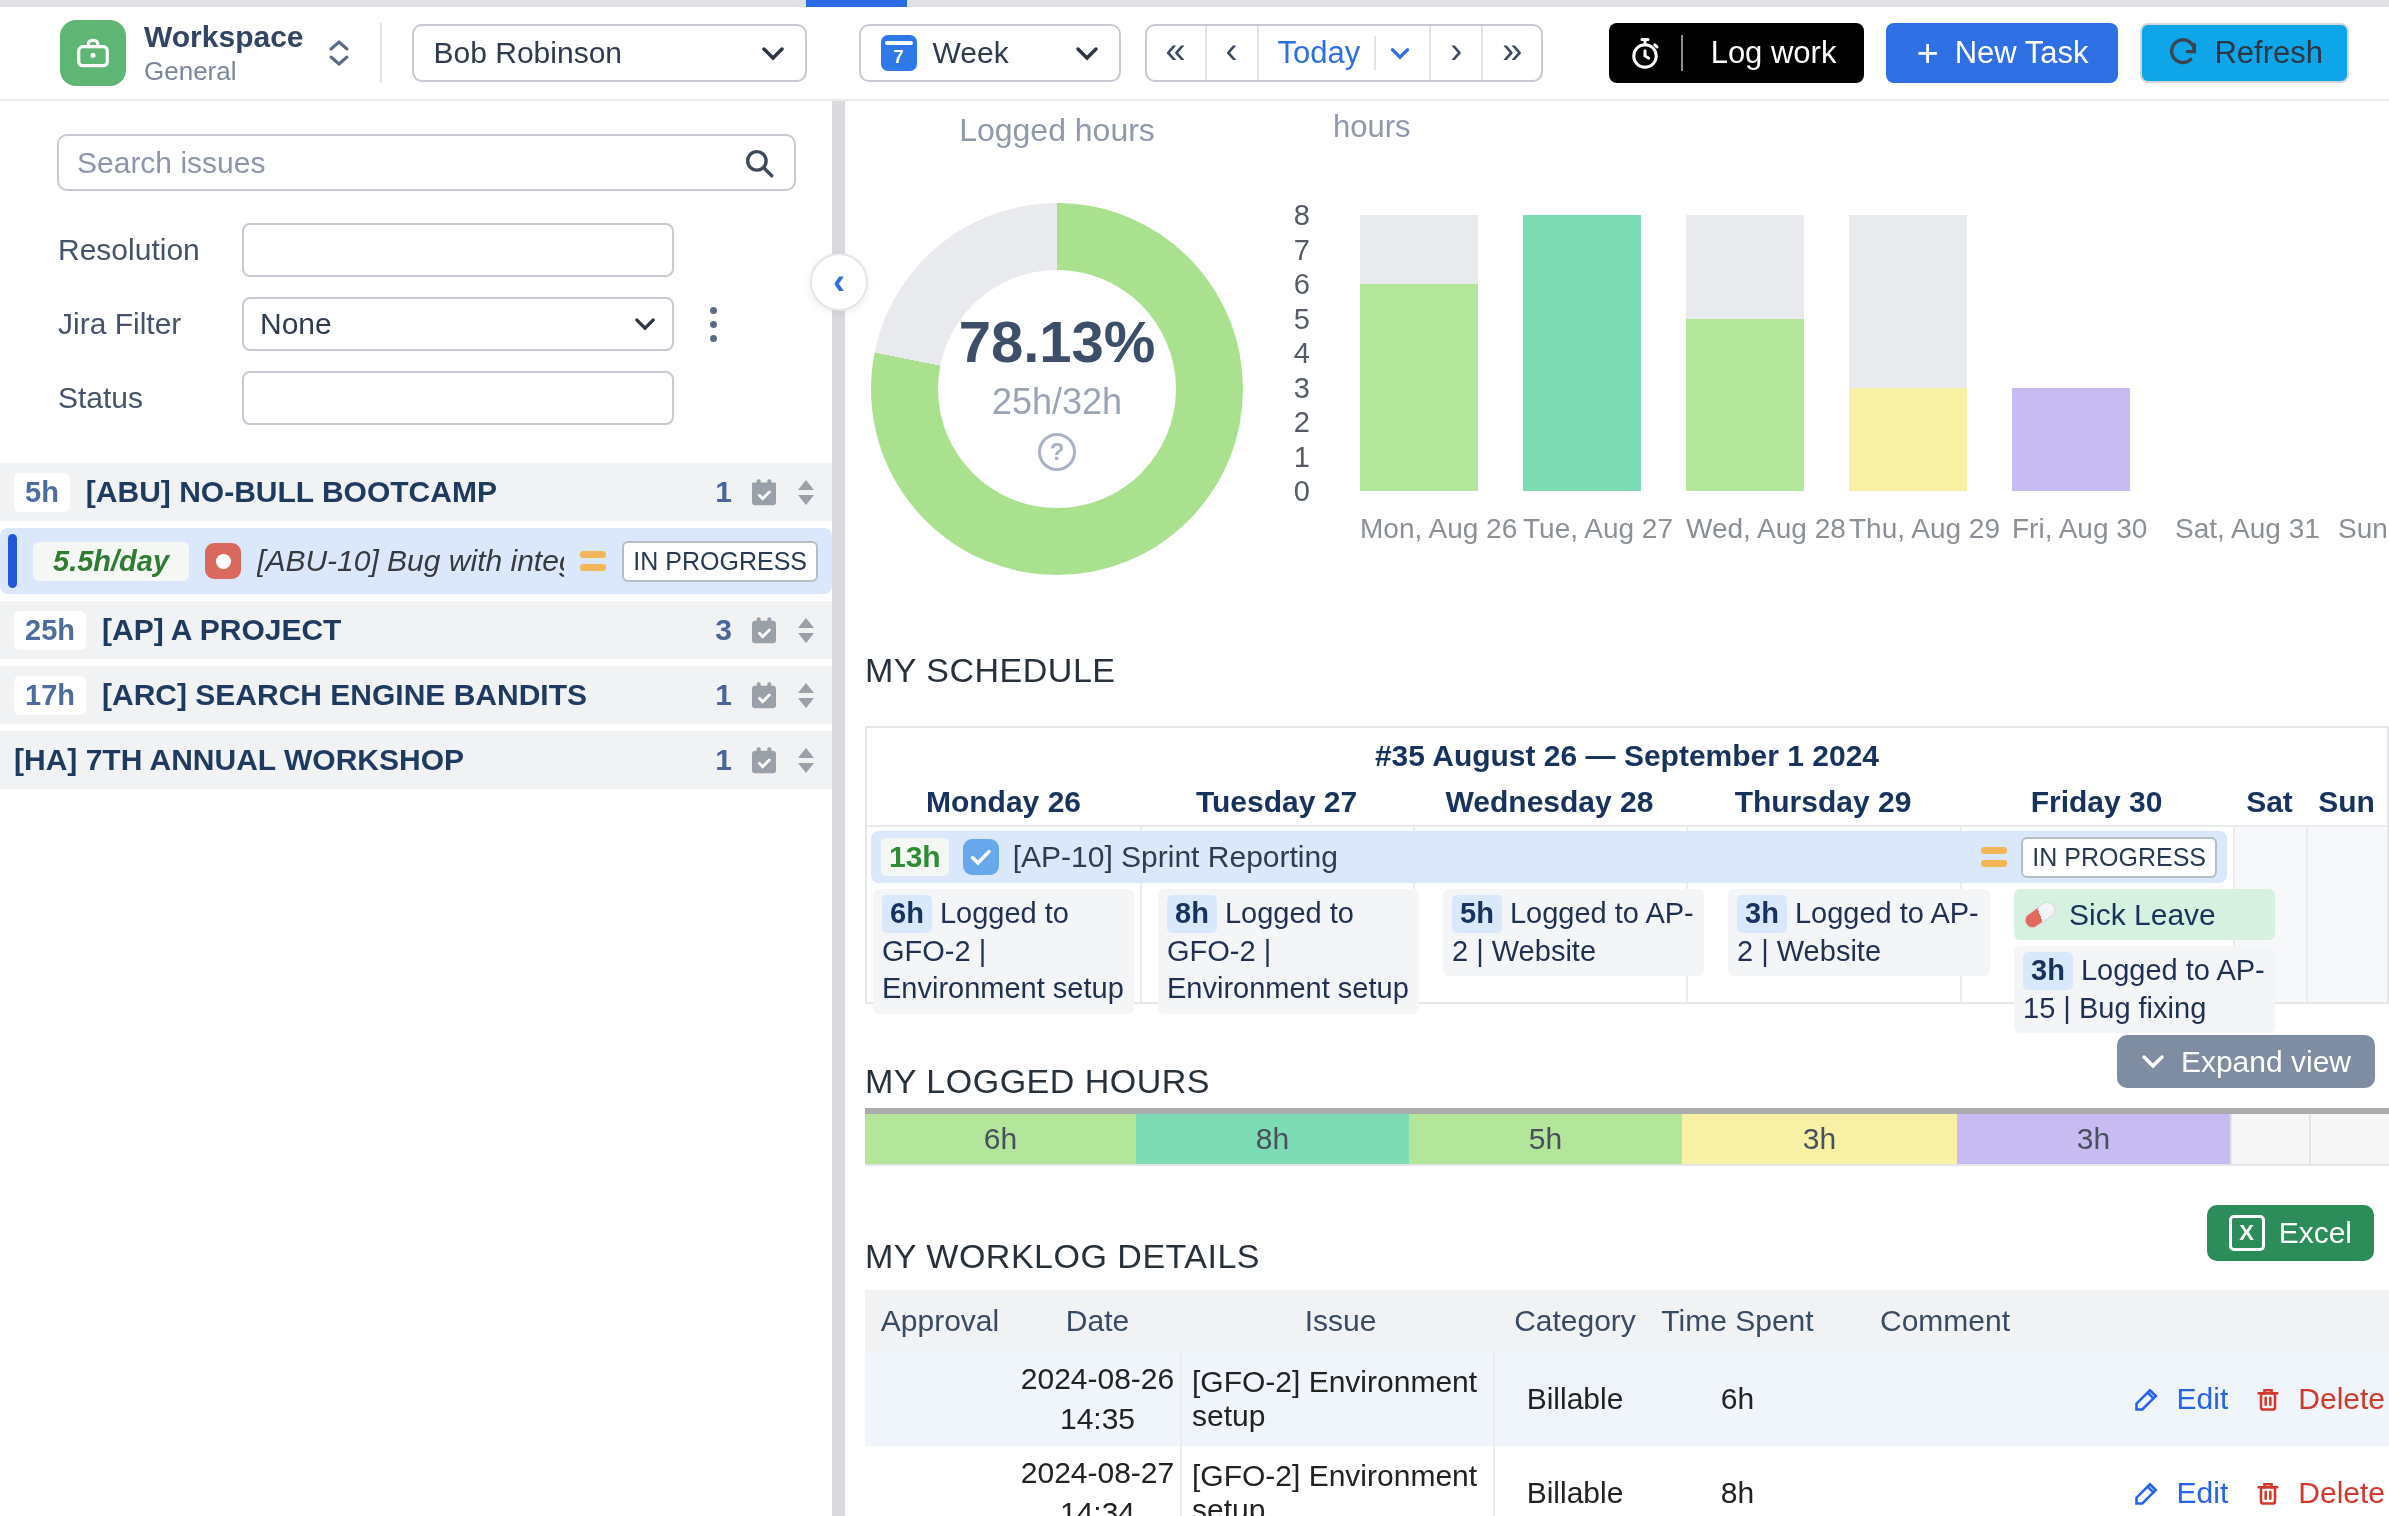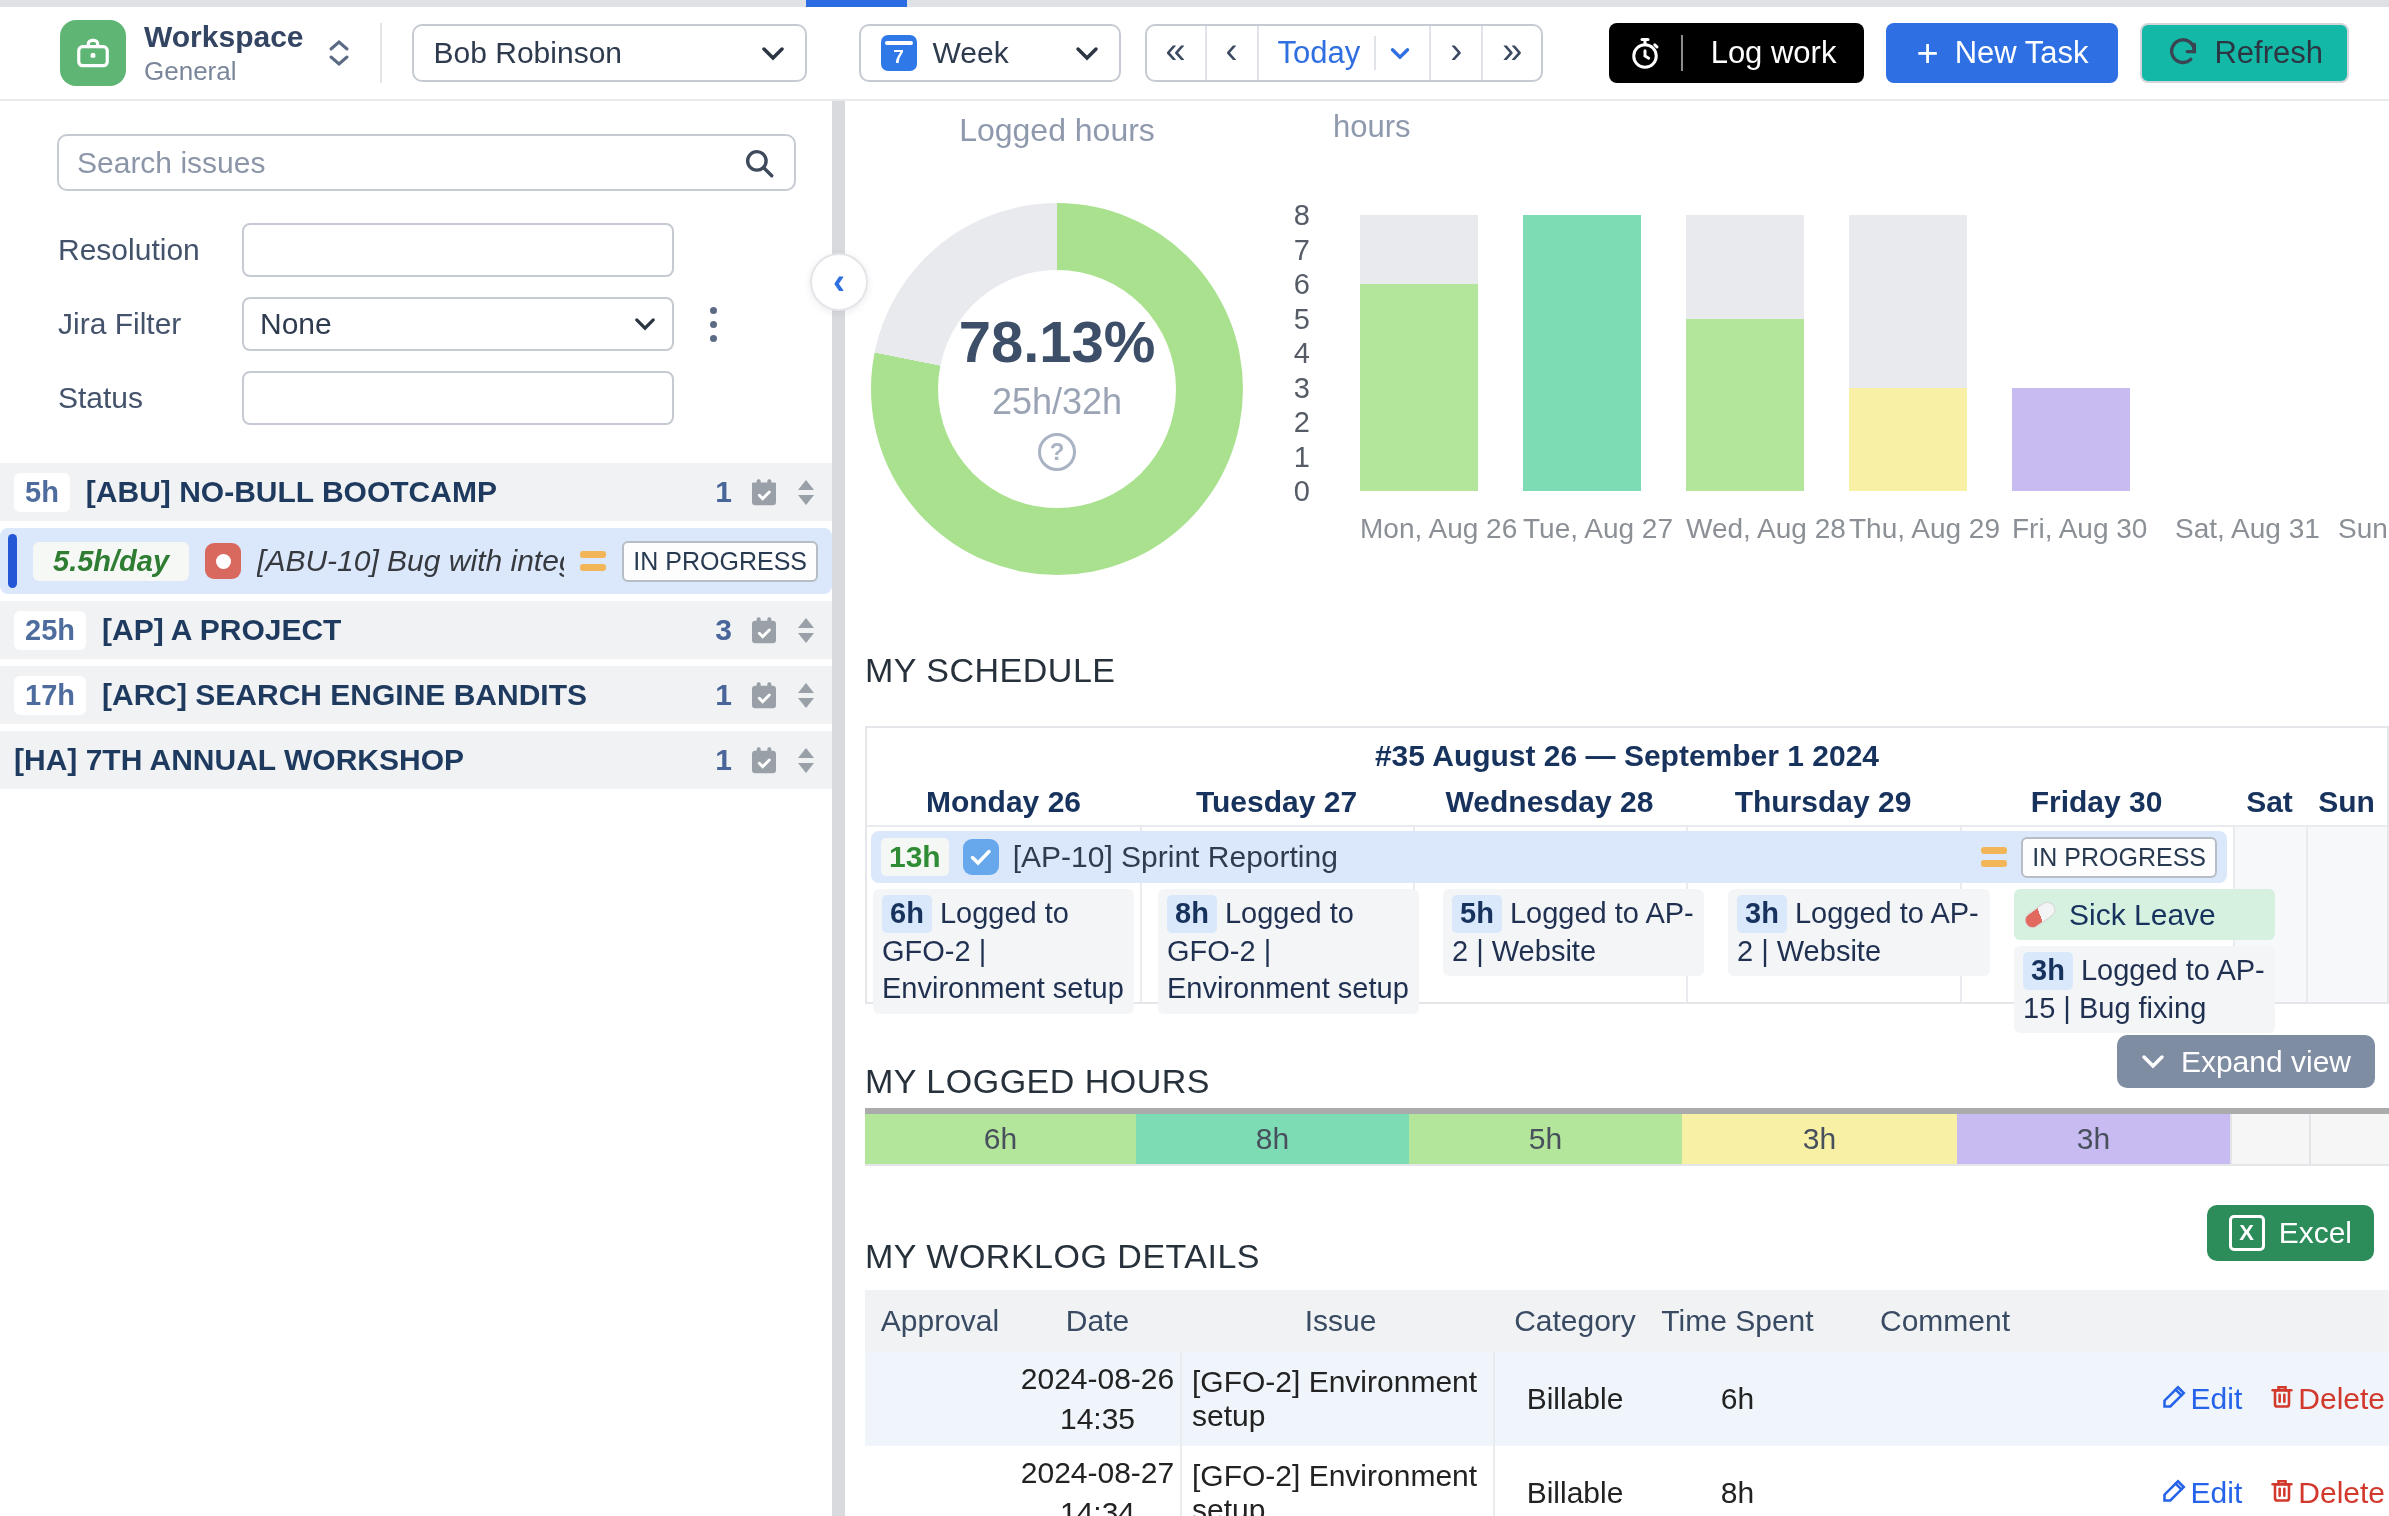--- a/index.html
+++ b/index.html
@@ -35,21 +35,21 @@
   .today-cell { gap:14px; }
   .today-lbl { font-size:31px; color:#2f6fe0; font-weight:500; }
   .today-div { width:2px; height:34px; background:#dfe2e7; }
   .tb-right { margin-left:auto; display:flex; align-items:center; gap:22px; }
   .btn { display:flex; align-items:center; height:60px; border-radius:8px; font-size:31px; cursor:pointer; }
   .btn-green { background:#000000; color:#fff; padding:0 0; }
   .btn-green .icon-cell { padding:0 18px; display:flex; align-items:center; }
   .btn-green .lbl-cell { padding:0 28px; border-left:2px solid rgba(255,255,255,.55); font-weight:500; }
   .btn-blue { background:#2e6fe3; color:#fff; padding:0 30px; gap:16px; font-weight:500; }
   .btn-blue .plus { font-size:38px; font-weight:400; }
-  .btn-white { background:#14b8a6; border:2px solid #d2d5da; color:#2c3643; padding:0 24px; gap:14px; font-weight:500; }
+  .btn-white { background:#0ea5e9; border:2px solid #d2d5da; color:#2c3643; padding:0 24px; gap:14px; font-weight:500; }
 
   
   .content { display:flex; height:1415px; position:relative; }
   .sidebar { width:832px; background:#fff; padding-top:33px; position:relative; flex:none; }
   .sb-divider { width:13px; background:#d8dadd; flex:none; }
   .main { flex:1; position:relative; overflow:hidden; }
 
   
   .searchbox { margin:0 36px 0 57px; height:57px; border:2px solid #c6cad2; border-radius:10px;
     display:flex; align-items:center; padding:0 18px; }
@@ -155,21 +155,21 @@
   .wt-row:nth-child(odd) { background:#fff; }
   .wt-row:nth-child(even) { background:#eff5fb; }
   .c-approval { width:150px; text-align:center; flex:none; }
   .c-date { width:165px; text-align:center; flex:none; }
   .c-issue { width:315px; padding:6px 4px 6px 10px; flex:none; border-left:2px solid #e9ebee; border-right:2px solid #e9ebee; align-self:stretch; display:flex; align-items:center; }
   .wt-head .c-issue { border-color:transparent; justify-content:center; }
   .c-cat { width:160px; text-align:center; flex:none; }
   .c-time { width:165px; text-align:center; flex:none; }
   .c-comment { flex:1; padding-left:60px; }
   .c-actions { width:245px; display:flex; align-items:center; justify-content:flex-end; gap:26px; padding-right:4px; flex:none; }
-  .act { display:flex; align-items:flex-start; gap:2px; cursor:pointer; font-size:30px; }
+  .act { display:flex; align-items:center; gap:16px; cursor:pointer; font-size:30px; }
   .act-edit { color:#2563eb; }
   .act-del { color:#d3382c; }
   .datecell { line-height:1.35; }
 </style>
 </head>
 <body>
 
 <div class="loadstrip">
     <div class="seg"></div>
   </div>

